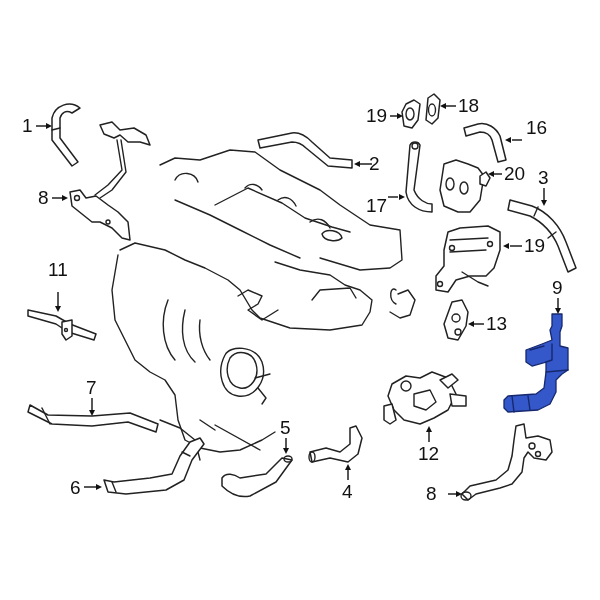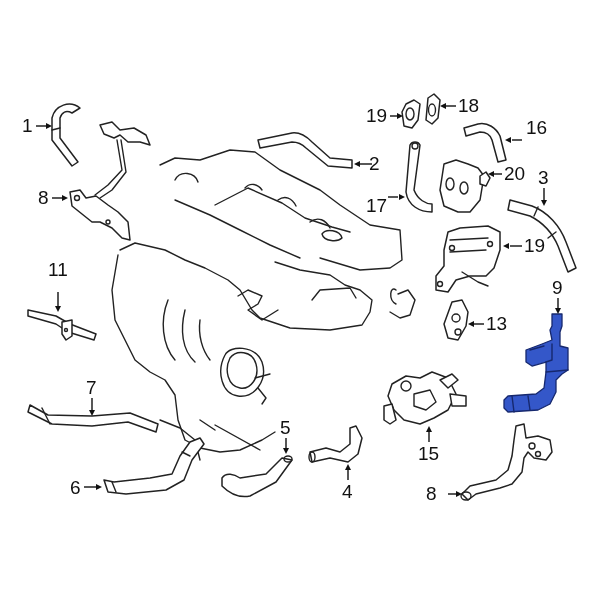--- a/index.html
+++ b/index.html
@@ -213,21 +213,21 @@
 <div class="lbl" style="left:369px;top:154px">2</div>
 <div class="lbl" style="left:538px;top:168px">3</div>
 <div class="lbl" style="left:342px;top:482px">4</div>
 <div class="lbl" style="left:280px;top:418px">5</div>
 <div class="lbl" style="left:70px;top:478px">6</div>
 <div class="lbl" style="left:86px;top:378px">7</div>
 <div class="lbl" style="left:38px;top:188px">8</div>
 <div class="lbl" style="left:552px;top:278px">9</div>
 <div class="lbl" style="left:426px;top:484px">8</div>
 <div class="lbl" style="left:48px;top:260px">11</div>
-<div class="lbl" style="left:418px;top:444px">15</div>
+<div class="lbl" style="left:418px;top:444px">12</div>
 <div class="lbl" style="left:486px;top:314px">13</div>
 <div class="lbl" style="left:524px;top:236px">19</div>
 <div class="lbl" style="left:504px;top:164px">20</div>
 <div class="lbl" style="left:526px;top:118px">16</div>
 <div class="lbl" style="left:366px;top:196px">17</div>
 <div class="lbl" style="left:458px;top:96px">18</div>
 <div class="lbl" style="left:366px;top:106px">19</div>
 </div>
 
 </body></html>

